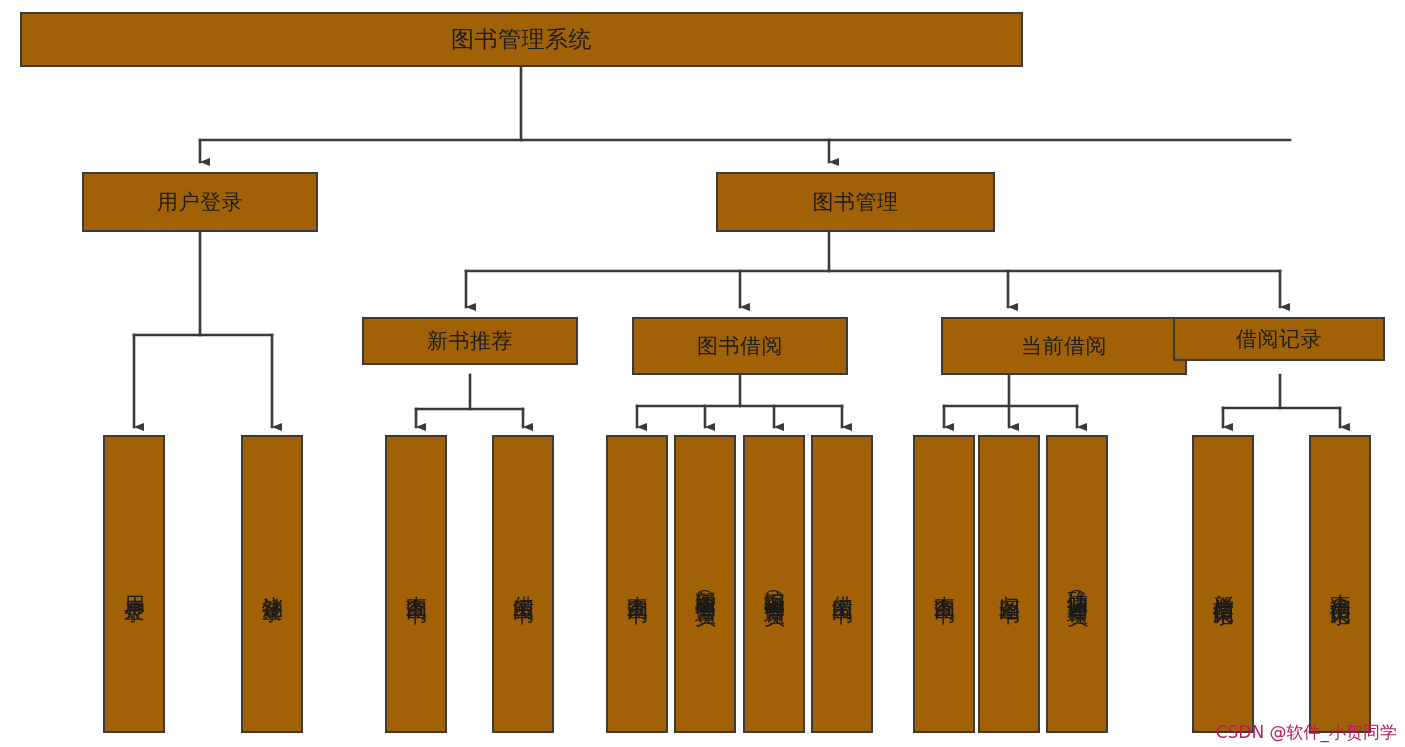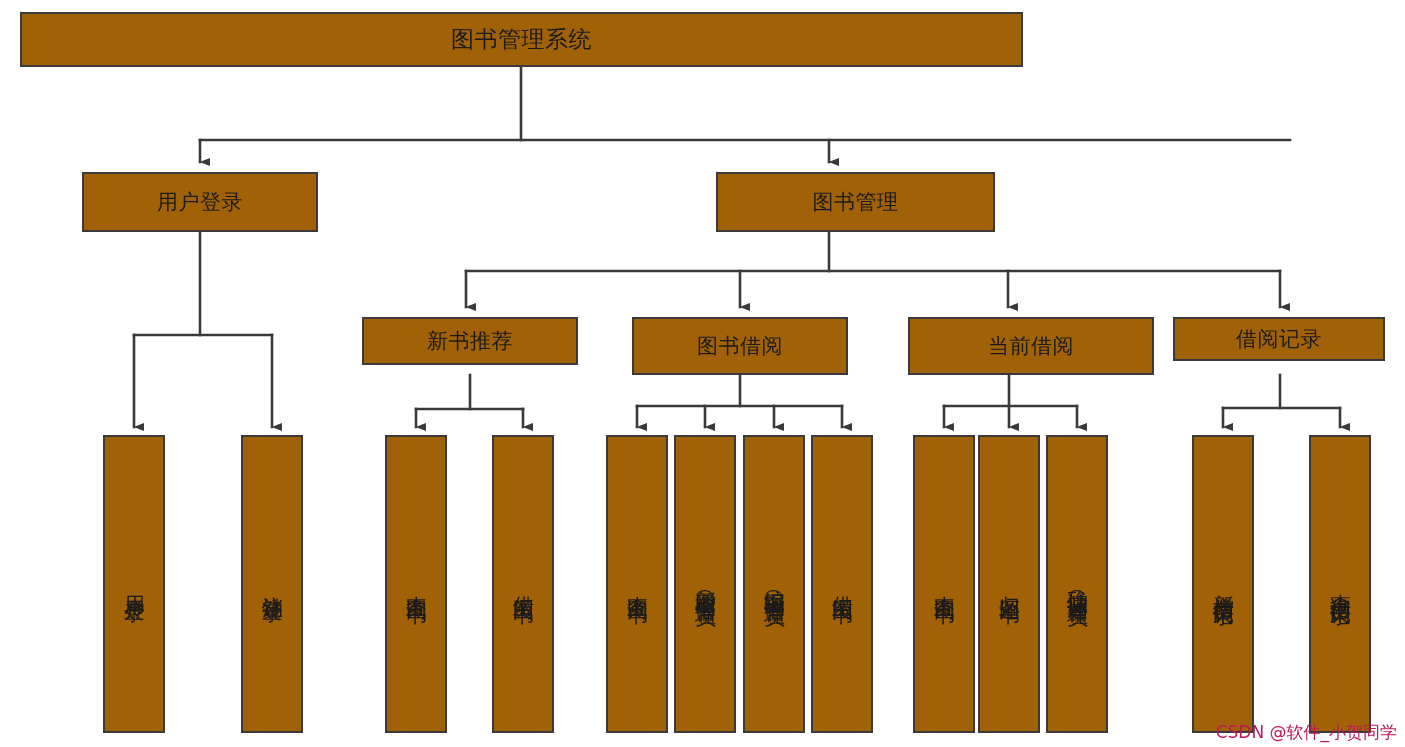--- a/index.html
+++ b/index.html
@@ -124,21 +124,21 @@
   <div class="node" style="left:716px;top:172px;width:279px;height:60px;">
     <span class="lbl">图书管理</span>
   </div>
 
   <div class="node" style="left:362px;top:317px;width:216px;height:48px;">
     <span class="lbl">新书推荐</span>
   </div>
   <div class="node" style="left:632px;top:317px;width:216px;height:58px;">
     <span class="lbl">图书借阅</span>
   </div>
-  <div class="node" style="left:908px;top:317px;width:246px;height:58px;">
+  <div class="node" style="left:941px;top:317px;width:246px;height:58px;">
     <span class="lbl">当前借阅</span>
   </div>
   <div class="node" style="left:1173px;top:317px;width:212px;height:44px;">
     <span class="lbl">借阅记录</span>
   </div>
 
   <div class="node leaf" style="left:103px;top:435px;width:62px;height:298px;">
     <span class="lbl">用户登录</span>
   </div>
   <div class="node leaf" style="left:241px;top:435px;width:62px;height:298px;">

